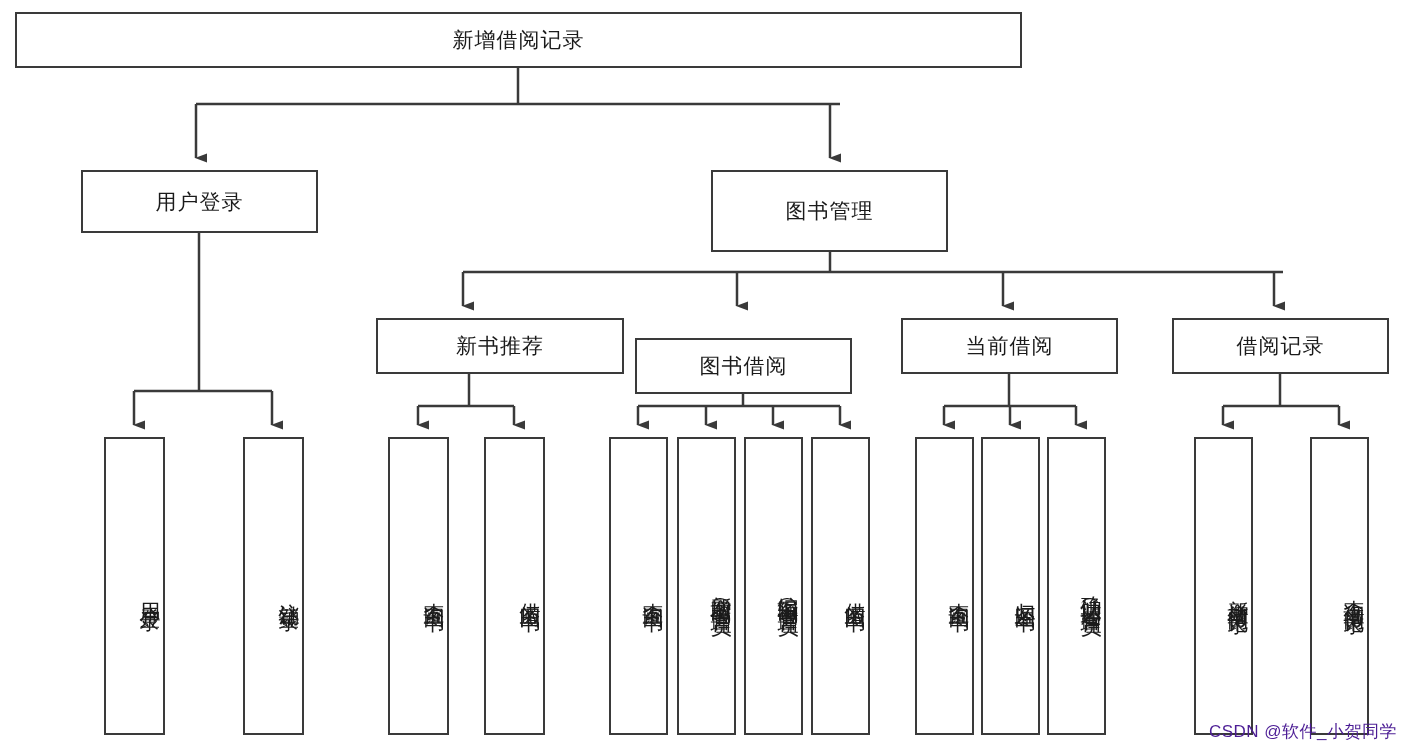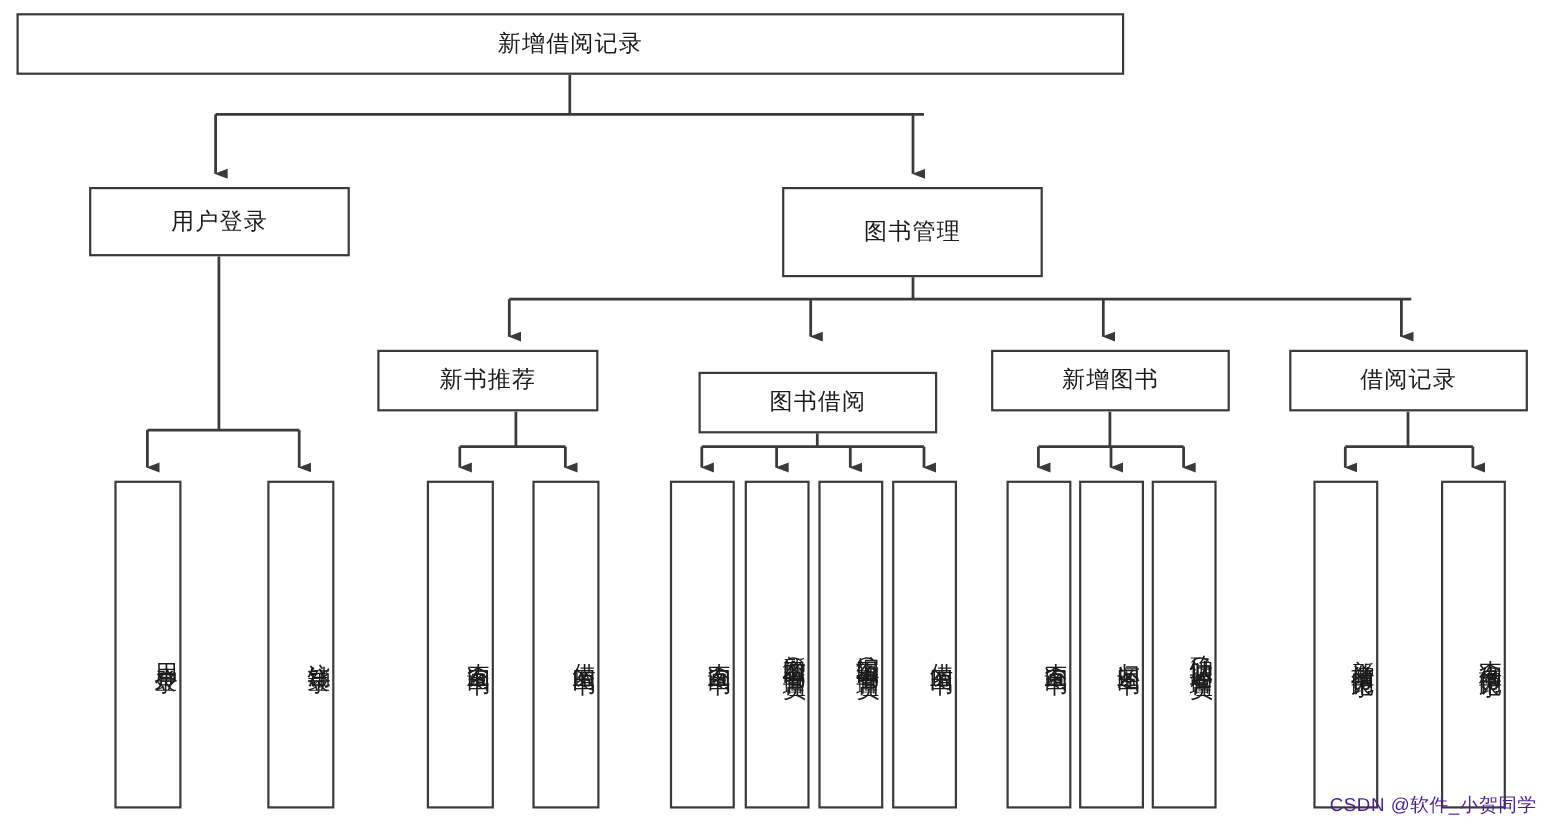--- a/index.html
+++ b/index.html
@@ -128,28 +128,28 @@
     <span class="label">新增借阅记录</span>
   </div>
 
   <div class="node horiz" style="left:81px;top:170px;width:237px;height:63px;">
     <span class="label">用户登录</span>
   </div>
   <div class="node horiz" style="left:711px;top:170px;width:237px;height:82px;">
     <span class="label">图书管理</span>
   </div>
 
-  <div class="node horiz" style="left:343px;top:318px;width:201px;height:56px;">
+  <div class="node horiz" style="left:376px;top:318px;width:248px;height:56px;">
     <span class="label">新书推荐</span>
   </div>
   <div class="node horiz" style="left:635px;top:318px;width:217px;height:56px;margin-top:20px;">
     <span class="label">图书借阅</span>
   </div>
   <div class="node horiz" style="left:901px;top:318px;width:217px;height:56px;">
-    <span class="label">新增图书</span>
+    <span class="label">当前借阅</span>
   </div>
   <div class="node horiz" style="left:1172px;top:318px;width:217px;height:56px;">
     <span class="label">借阅记录</span>
   </div>
 
   <div class="node vert" style="left:104px;top:437px;width:61px;height:298px;">
     <span class="label">用户登录</span>
   </div>
   <div class="node vert" style="left:243px;top:437px;width:61px;height:298px;">
     <span class="label">注销登录</span>

